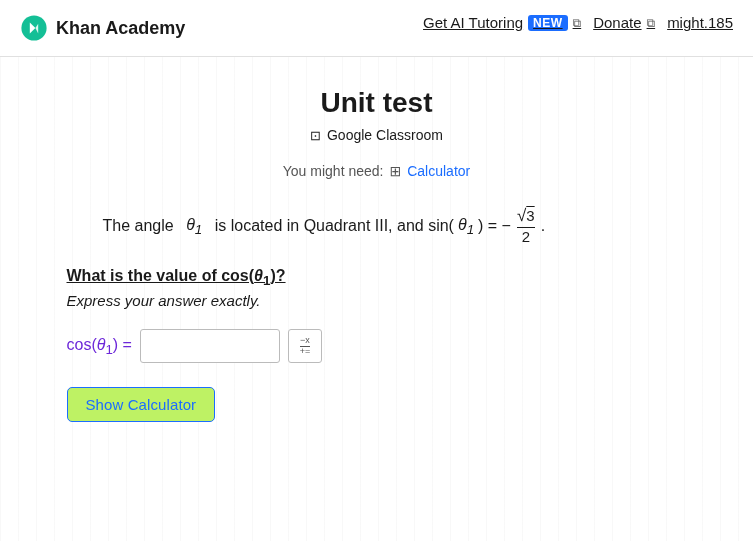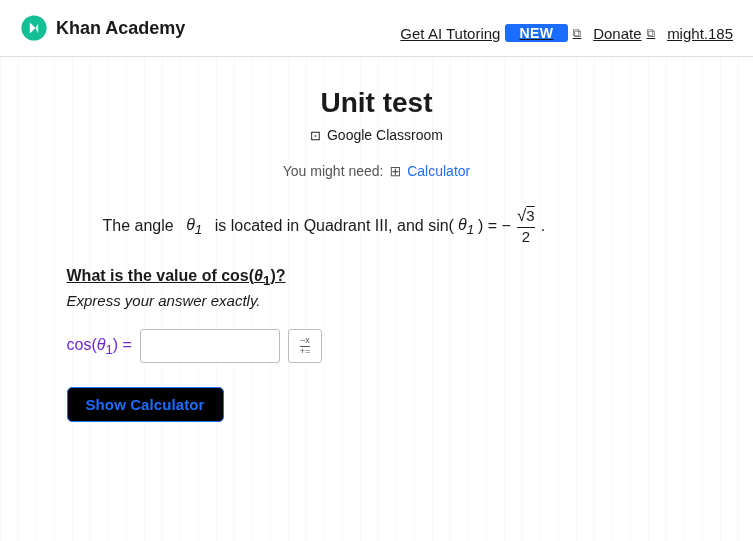--- a/index.html
+++ b/index.html
@@ -8,21 +8,21 @@
       background: #fff;
       color: #1a1a1a;
       width: 753px;
       min-height: 541px;
       overflow-x: hidden;
     }
 
     
     .header {
       display: flex;
-      align-items: flex-end;
+      align-items: flex-start;
       padding: 14px 20px;
       border-bottom: 1px solid #e0e0e0;
       gap: 20px;
       background: #fff;
     }
     .logo {
       display: flex;
       align-items: center;
       gap: 8px;
       font-size: 18px;
@@ -46,23 +46,23 @@
       color: #1a1a1a;
       text-decoration: none;
       display: flex;
       align-items: center;
       gap: 5px;
       cursor: pointer;
     }
     .new-badge {
       background: #1b6dff;
       color: #fff;
-      font-size: 14px;
+      font-size: 12px;
       font-weight: 700;
-      padding: 1px 14px;
+      padding: 1px 5px;
       border-radius: 3px;
       letter-spacing: 0.5px;
     }
     .external-icon {
       font-size: 12px;
       color: #555;
     }
     .username {
       font-size: 15px;
       color: #1a1a1a;
@@ -200,26 +200,26 @@
       cursor: pointer;
       display: flex;
       align-items: center;
       justify-content: center;
       font-size: 13px;
       color: #555;
     }
 
     
     .show-calc-btn {
-      background: #000000;
+      background: #bef264;
       border: 1.5px solid #1b6dff;
       border-radius: 5px;
       color: #1b6dff;
       font-size: 15px;
-      font-weight: 700;
+      font-weight: 400;
       padding: 8px 18px;
       cursor: pointer;
       letter-spacing: 0.1px;
       text-align: right;
     }
 
     
     body::before {
       content: '';
       position: fixed;

